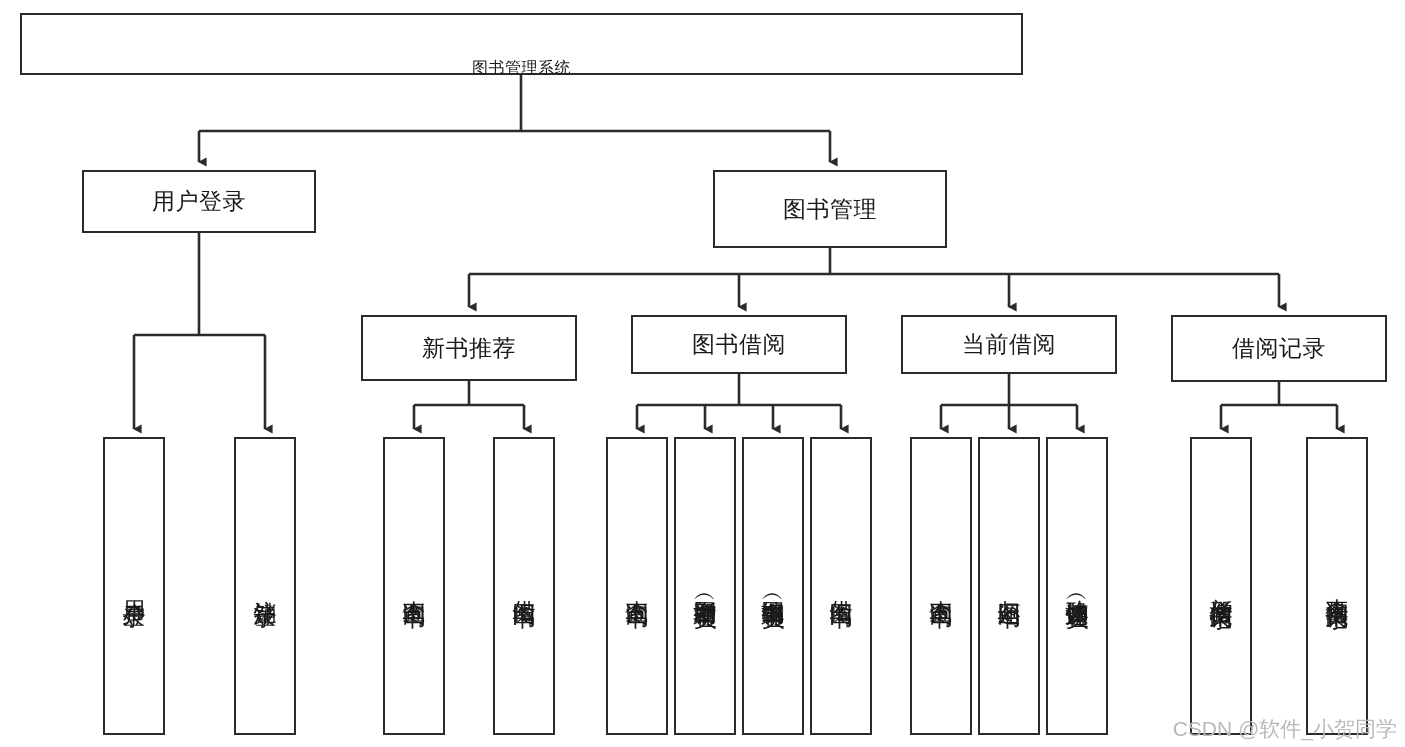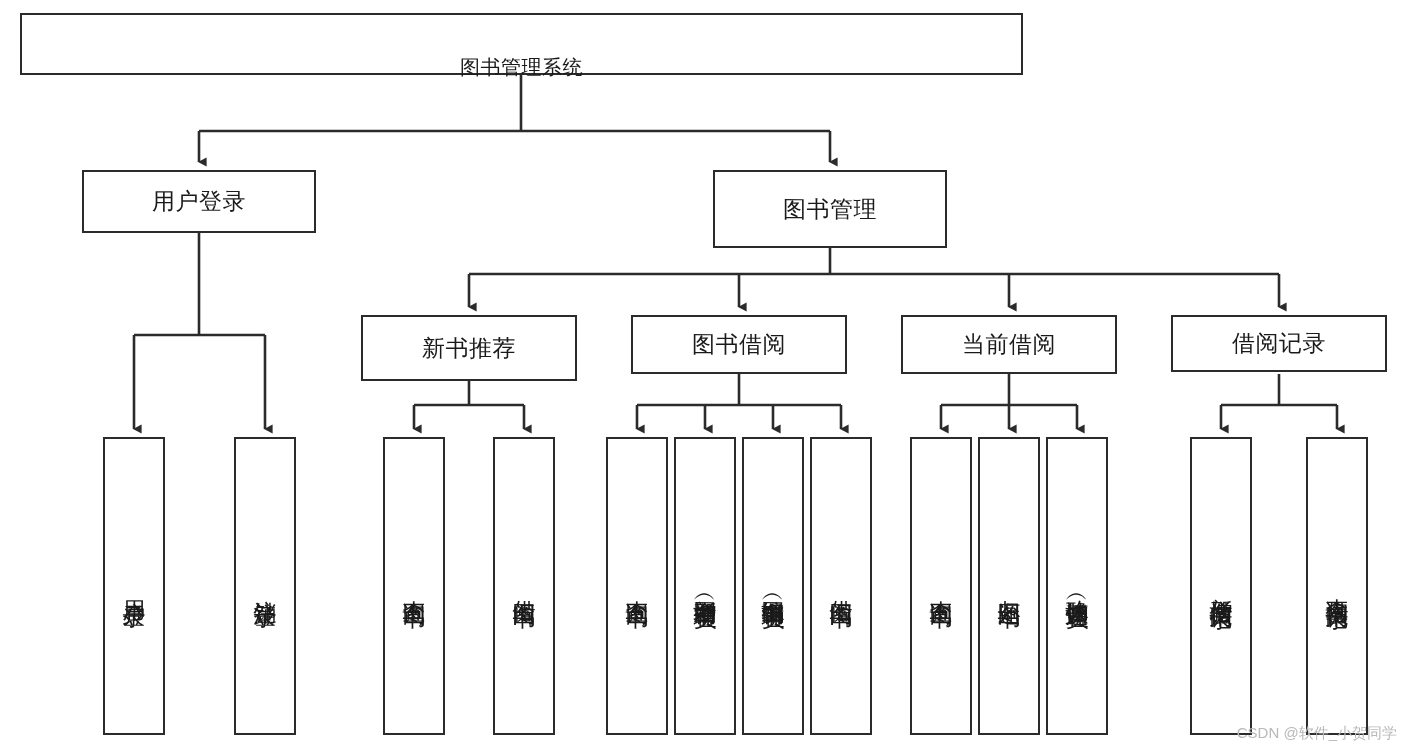--- a/index.html
+++ b/index.html
@@ -40,21 +40,21 @@
     text-align: center;
     line-height: 1.08;
     letter-spacing: 0.5px;
   }
   
   .node.horiz .label {
     font-size: 23px;
     white-space: nowrap;
   }
   .node.root .label {
-    font-size: 20px;
+    font-size: 16px;
     margin-top: 48px;
   }
   
   .node.vert {
     align-items: center;
     justify-content: center;
     padding: 4px 0;
   }
   .node.vert .label {
     writing-mode: vertical-rl;
@@ -64,21 +64,21 @@
     letter-spacing: 2px;
     max-height: 100%;
   }
   .node.vert.tall .label {
     letter-spacing: 1px;
   }
   .watermark {
     position: absolute;
     right: 8px;
     bottom: 4px;
-    font-size: 15px;
+    font-size: 21px;
     color: #b9b9b9;
     white-space: nowrap;
     user-select: none;
   }
 </style>
 </head>
 <body>
 
 <div id="canvas">
 
@@ -145,21 +145,21 @@
 
   <div class="node horiz" style="left:361px; top:315px; width:216px; height:66px;">
     <span class="label">新书推荐</span>
   </div>
   <div class="node horiz" style="left:901px; top:315px; width:216px; height:59px;">
     <span class="label">当前借阅</span>
   </div>
   <div class="node horiz" style="left:631px; top:315px; width:216px; height:59px;">
     <span class="label">图书借阅</span>
   </div>
-  <div class="node horiz" style="left:1171px; top:315px; width:216px; height:57px;">
+  <div class="node horiz" style="left:1171px; top:315px; width:216px; height:67px;">
     <span class="label">借阅记录</span>
   </div>
 
   <div class="node vert" style="left:103px; top:437px; width:62px; height:298px;">
     <span class="label">用户登录</span>
   </div>
   <div class="node vert" style="left:234px; top:437px; width:62px; height:298px;">
     <span class="label">注销登录</span>
   </div>
 

